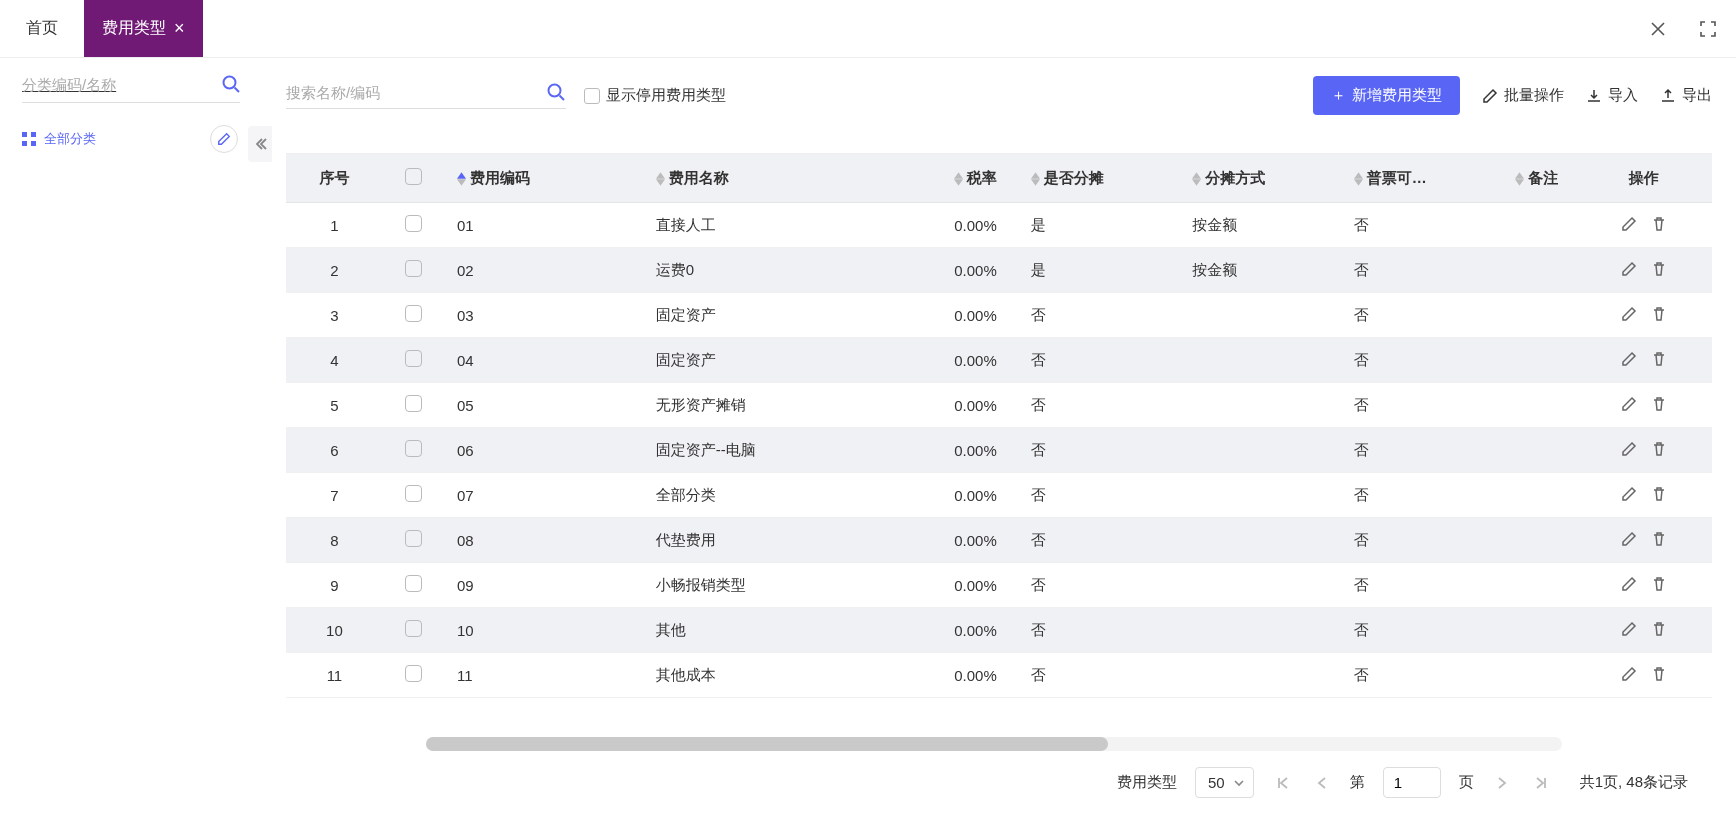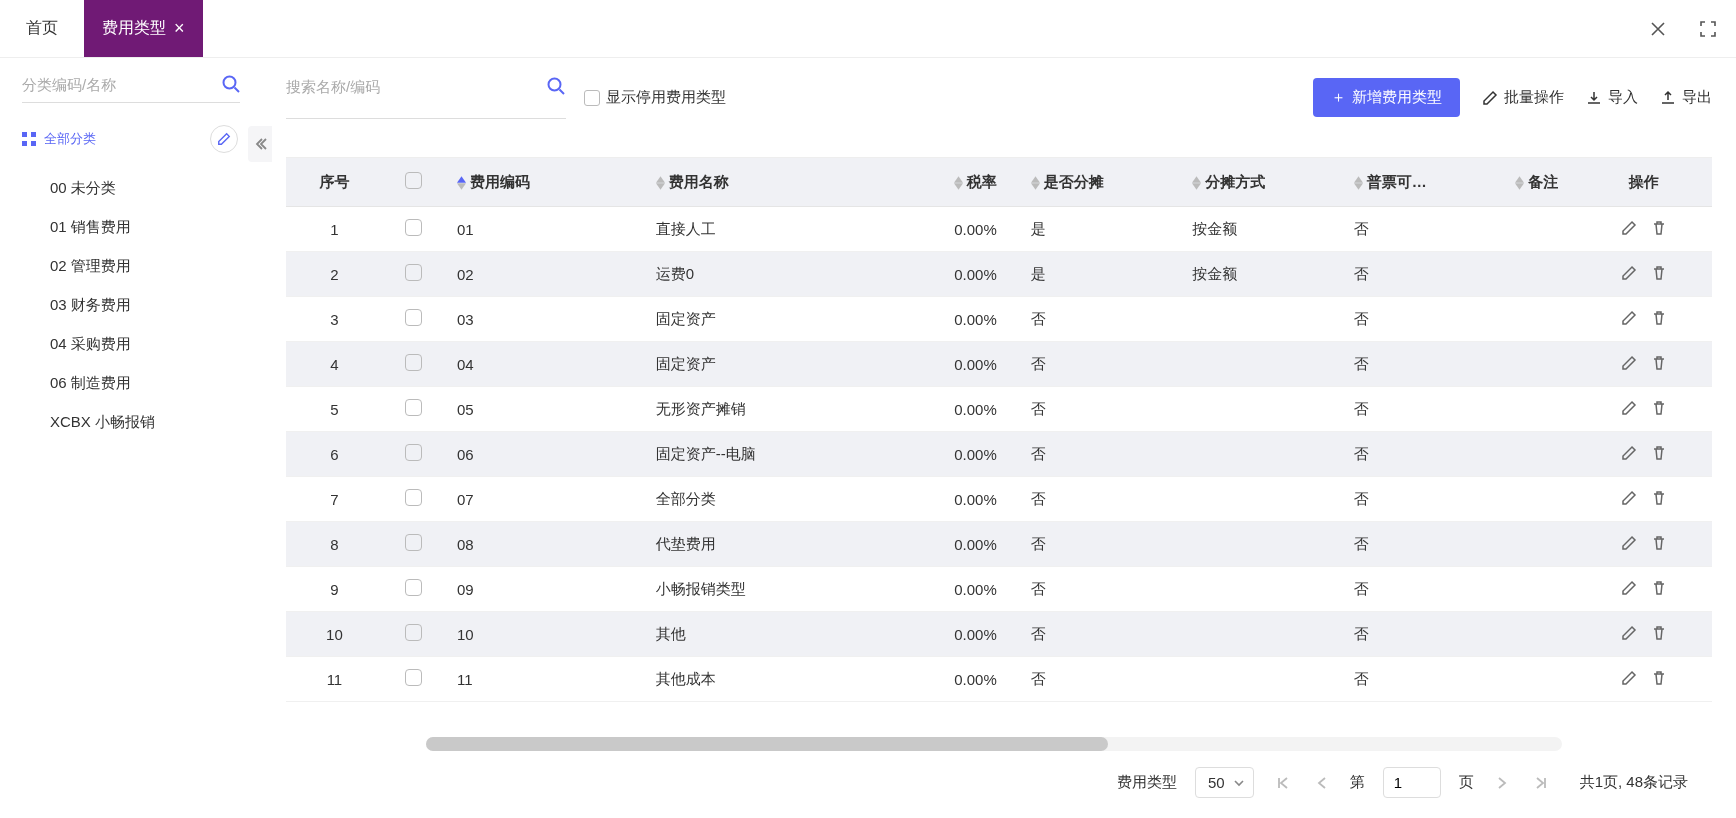--- a/index.html
+++ b/index.html
@@ -9,36 +9,36 @@
 .tabs-bar { display: flex; align-items: center; height: 58px; border-bottom: 1px solid #eee; position: relative; }
 .tab-home { padding: 0 26px; height: 100%; display: flex; align-items: center; color: #333; font-size: 16px; }
 .tab-active { background: #701a75; color: #fff; height: 100%; display: flex; align-items: center; padding: 0 18px; font-size: 16px; }
 .tab-close { margin-left: 8px; font-size: 18px; cursor: pointer; }
 .top-right-icons { position: absolute; right: 12px; display: flex; align-items: center; gap: 18px; }
 .icon-btn { width: 32px; height: 32px; display: flex; align-items: center; justify-content: center; cursor: pointer; color: #555; }
 
 
 .main { display: flex; height: calc(818px - 58px); }
 .sidebar { width: 270px; padding: 16px 0 0 22px; position: relative; }
-.sidebar-search { display: flex; align-items: center; border-bottom: 1px solid #ddd; padding-bottom: 8px; margin-right: 30px; }
+.sidebar-search { display: flex; align-items: center; border-bottom: 1px solid #ddd; padding-bottom: 8px; margin-right: 30px; text-decoration: underline; }
 .sidebar-search input { border: none; outline: none; flex: 1; font-size: 15px; color: #333; }
 .sidebar-search input::placeholder { color: #aaa; }
 .search-icon-side { color: #5966f5; font-size: 18px; }
 .all-category { display: flex; align-items: center; margin-top: 22px; color: #5966f5; font-size: 13px; }
 .grid-dots { color: #5966f5; margin-right: 8px; }
 .edit-circle { width: 28px; height: 28px; border: 1px solid #ddd; border-radius: 50%; display: flex; align-items: center; justify-content: center; margin-left: auto; margin-right: 32px; color: #5966f5; cursor: pointer; }
 .collapse-btn { position: absolute; top: 68px; right: -2px; width: 24px; height: 36px; background: #f5f5f7; display: flex; align-items: center; justify-content: center; cursor: pointer; color: #888; border-radius: 4px 0 0 4px; }
 .cat-list { margin-top: 16px; }
 .cat-item { padding: 10px 0 10px 28px; font-size: 15px; color: #333; cursor: pointer; }
 
 .content { flex: 1; padding: 18px 24px 0 16px; display: flex; flex-direction: column; position: relative; }
 
 
 .toolbar { display: flex; align-items: center; margin-bottom: 18px; gap: 18px; }
-.search-box { display: flex; align-items: center; border-bottom: 1px solid #ddd; width: 280px; padding-bottom: 22px; }
+.search-box { display: flex; align-items: center; border-bottom: 1px solid #ddd; width: 280px; padding-bottom: 6px; }
 .search-box input { border: none; outline: none; flex: 1; font-size: 15px; }
 .search-box input::placeholder { color: #aaa; }
 .checkbox-wrap { display: flex; align-items: center; gap: 6px; font-size: 15px; color: #333; }
 .cb { width: 16px; height: 16px; border: 1px solid #bbb; border-radius: 3px; display: inline-block; }
 .toolbar-right { margin-left: auto; display: flex; align-items: center; gap: 22px; }
 .primary-btn { background: #5966f5; color: #fff; border: none; border-radius: 4px; padding: 10px 18px; font-size: 15px; cursor: pointer; display: flex; align-items: center; gap: 6px; }
 .text-btn { display: flex; align-items: center; gap: 6px; color: #333; font-size: 15px; cursor: pointer; }
 
 
 .table-wrap { flex: 1; overflow: hidden; position: relative; border-top: 1px solid #eee; margin-top: 20px; }
@@ -126,29 +126,20 @@
       <span class="edit-circle">
         <svg width="14" height="14" viewBox="0 0 16 16" fill="none" stroke="#5966f5" stroke-width="1.6">
             <path d="M11 2l3 3-9 9H2v-3l9-9z"></path>
           </svg>
       </span>
     </div>
     <div class="collapse-btn">
       <svg width="14" height="14" viewBox="0 0 14 14" stroke="#888" stroke-width="1.8" fill="none">
           <path d="M9 2 L4 7 L9 12 M13 2 L8 7 L13 12"></path>
         </svg>
-    </div>
-    <div class="cat-list">
-      <div class="cat-item"><span>00 未分类</span></div>
-      <div class="cat-item"><span>01 销售费用</span></div>
-      <div class="cat-item"><span>02 管理费用</span></div>
-      <div class="cat-item"><span>03 财务费用</span></div>
-      <div class="cat-item"><span>04 采购费用</span></div>
-      <div class="cat-item"><span>06 制造费用</span></div>
-      <div class="cat-item"><span>XCBX 小畅报销</span></div>
     </div>
   </div>
 
   <div class="content">
     <div class="toolbar">
       <div class="search-box">
         <input type="text" placeholder="搜索名称/编码" style="">
         <span>
           <svg width="20" height="20" viewBox="0 0 20 20" fill="none" stroke="#5966f5" stroke-width="2">
               <circle cx="8.5" cy="8.5" r="6"></circle>

